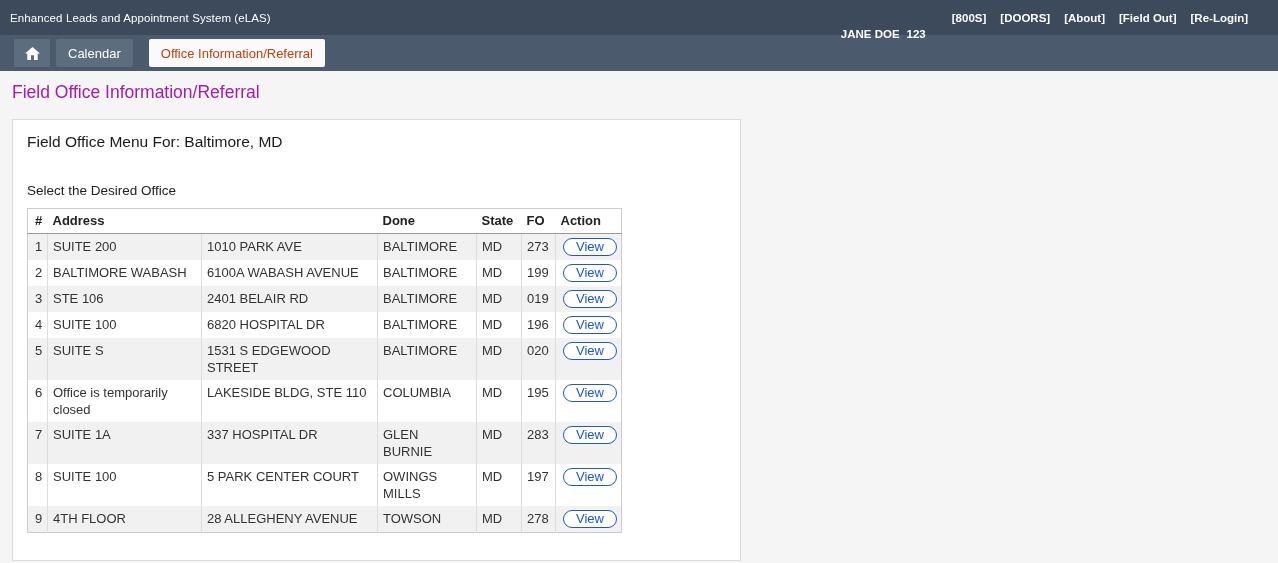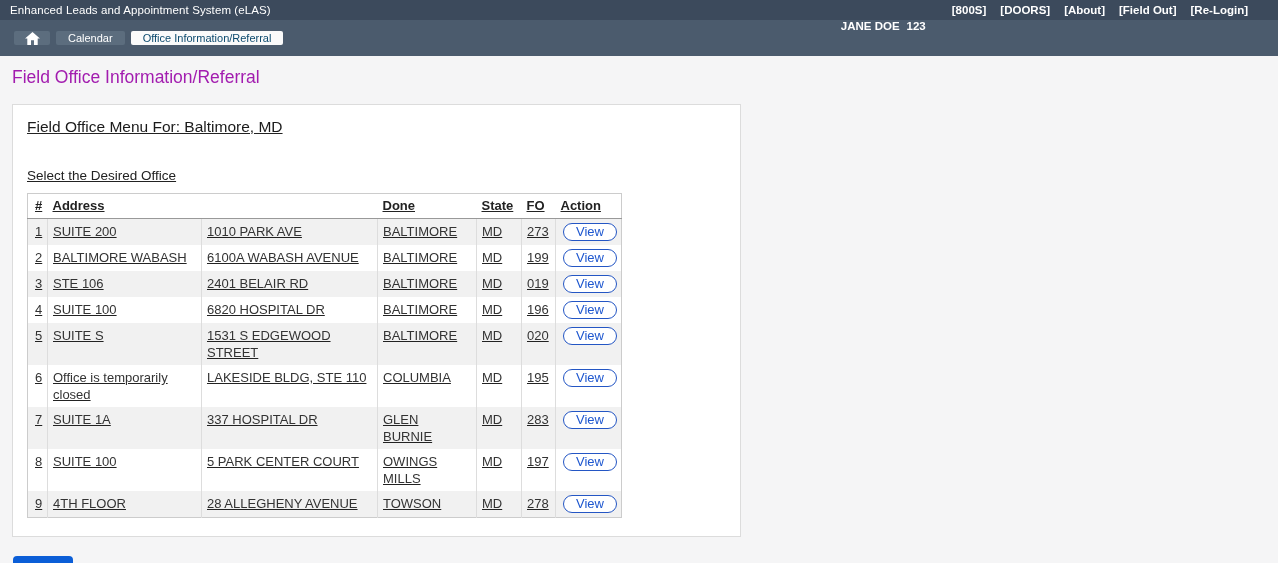--- a/index.html
+++ b/index.html
@@ -9,51 +9,51 @@
   }
   *{box-sizing:border-box;margin:0;padding:0;}
   html,body{width:1278px;height:563px;overflow:hidden;}
   body{
     font-family:"Liberation Sans","DejaVu Sans",sans-serif;
     background:var(--page-bg);
     color:#222;
   }
   
   .topbar{
-    height:20px; background:var(--topbar-bg); color:#fff;
+    height:35px; background:var(--topbar-bg); color:#fff;
     display:flex; align-items:center;
     padding:0 30px 0 10px; font-size:11.5px;
   }
   .topbar-title{font-weight:400; letter-spacing:.1px;}
   .topbar-spacer{flex:1;}
   .topbar-right{display:flex; align-items:center; gap:26px; font-weight:700;}
   .topbar-user{white-space:nowrap;margin-top:32px;}
   .topbar-user .uid{margin-left:7px;}
   .toplink{color:#fff; text-decoration:none; font-weight:700; cursor:pointer; white-space:nowrap;}
   
   .navbar{
     height:36px; background:var(--navbar-bg);
     display:flex; align-items:center; padding-left:14px; gap:6px;
   }
   .nav-btn{
-    height:14px; display:flex; align-items:center; justify-content:center;
-    background:var(--nav-button-bg); color:#fff; font-size:11px;
+    height:28px; display:flex; align-items:center; justify-content:center;
+    background:var(--nav-button-bg); color:#fff; font-size:13px;
     padding:0 12px; border:none; border-radius:2px; cursor:pointer; white-space:nowrap;
   }
   .nav-btn.home{width:36px; padding:0;}
-  .nav-btn.active{background:var(--active-tab-bg); color:#0c4a6e;}
+  .nav-btn.active{background:var(--active-tab-bg); color:#c2410c;margin-left:10px;}
   .home-svg{width:15px;height:13px;display:block;}
   
   .page-title{
     font-size:17.5px; font-weight:400; color:#a21caf;
     padding:11px 0 0 12px;
   }
   .panel{
     margin:16px 0 0 12px; width:729px; background:#fff;
-    border:1px solid #dcdcdc; padding:13px 14px 18px 14px;text-decoration:underline;
+    border:1px solid #dcdcdc; padding:13px 14px 27px 14px;
   }
   .panel-title{font-size:15.5px; font-weight:400; color:#1b1b1b;}
   .panel-subtitle{font-size:13.5px; font-weight:400; color:#222; margin-top:32px;}
   
   table.offices{
     border-collapse:collapse; table-layout:fixed; width:594px;
     margin-top:10px; font-size:13px; color:#333;
     border:1px solid #ccc; background:#fff;
   }
   table.offices th{

